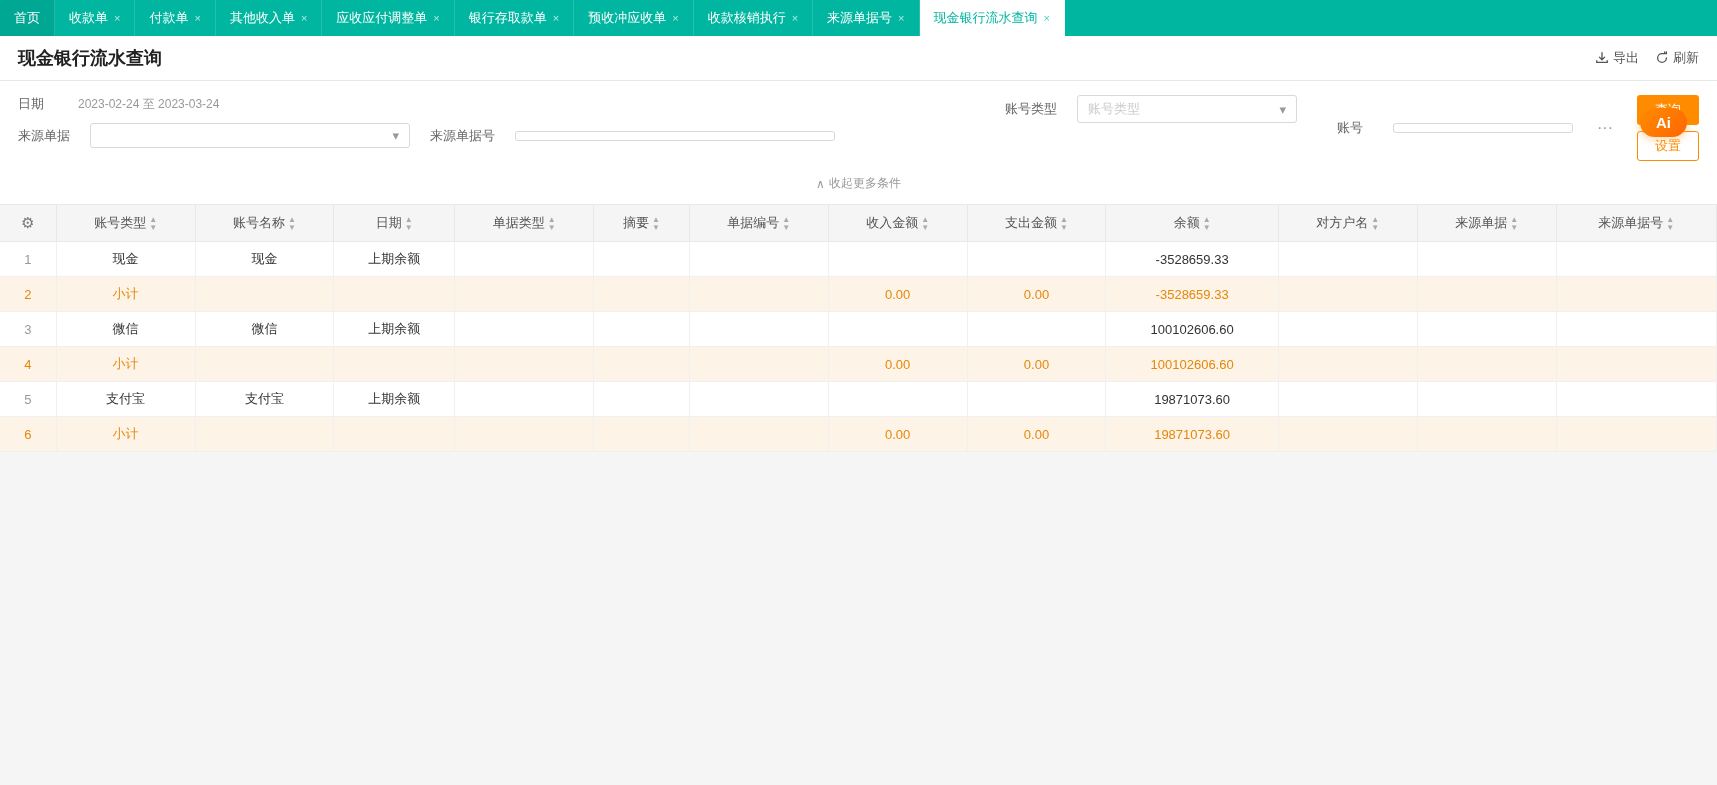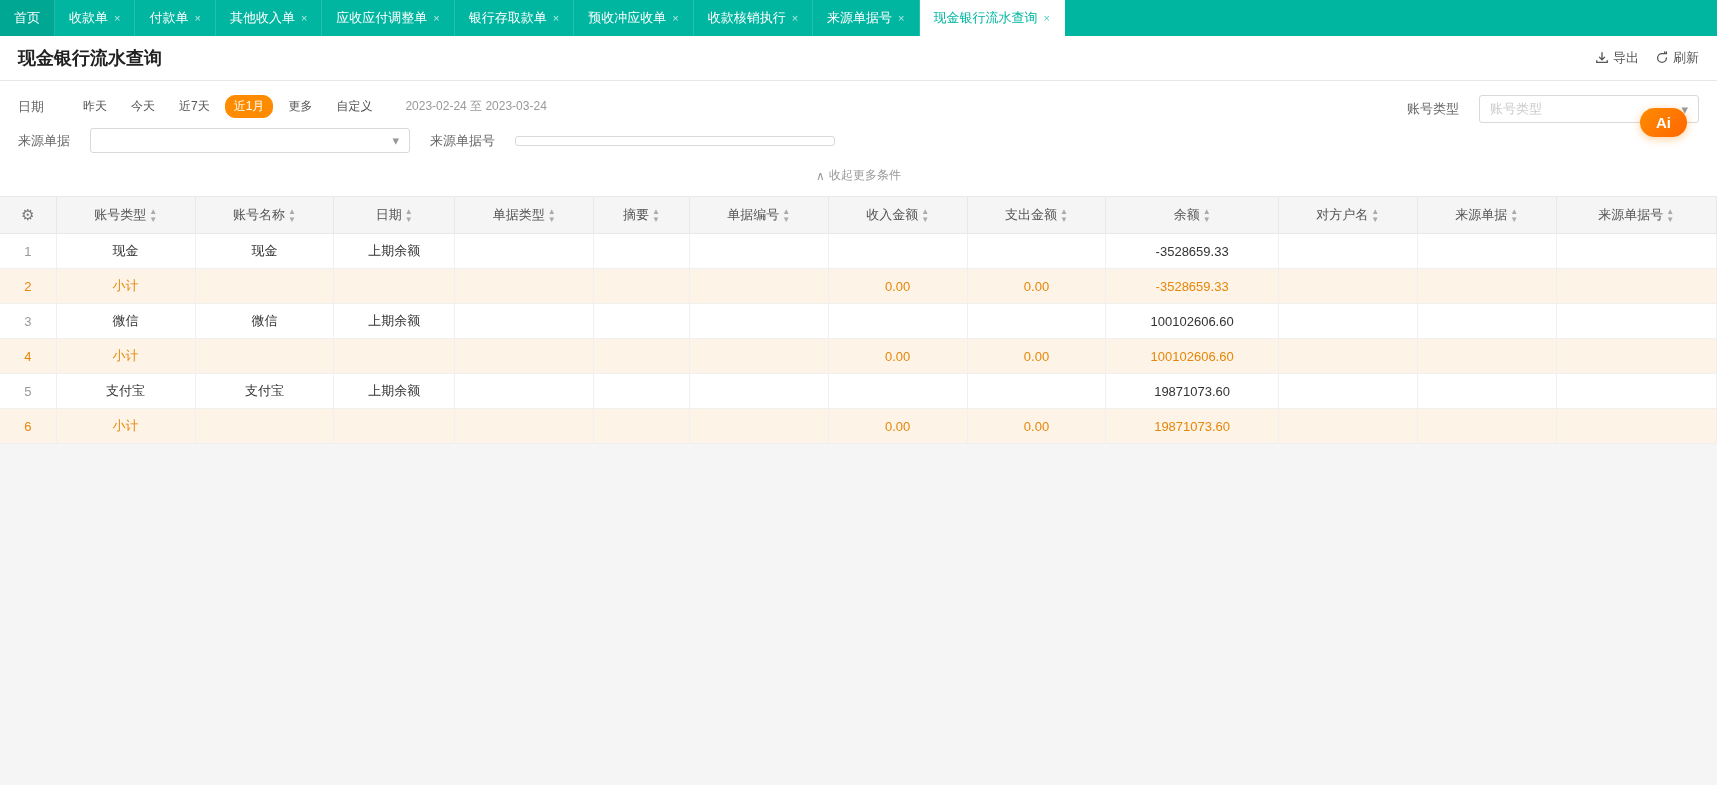--- a/index.html
+++ b/index.html
@@ -166,28 +166,20 @@
     </button>
   </div>
 </div>
 
 <div class="filter-area">
   <div style="display:flex; gap:40px; align-items:flex-start;">
 
     <div style="flex:1;">
       <div class="filter-row">
         <span class="filter-label">日期</span>
-        <div class="date-shortcuts" id="date-shortcuts">
-            <span class="date-btn">昨天</span>
-            <span class="date-btn">今天</span>
-            <span class="date-btn">近7天</span>
-            <span class="date-btn active">近1月</span>
-            <span class="date-btn">更多</span>
-            <span class="date-btn">自定义</span>
-          </div>
         <span class="date-range">2023-02-24 至 2023-03-24</span>
       </div>
       <div class="filter-row" style="margin-top:4px;">
         <span class="filter-label">来源单据</span>
         <div class="filter-select" style="min-width:320px;">
           <span style="color:#ccc;"></span>
           <span>▾</span>
         </div>
         <span class="filter-label" style="min-width:60px;">来源单据号</span>
         <div class="filter-input-wrap" style="min-width:320px;">
@@ -199,20 +191,33 @@
     <div style="display:flex; flex-direction:column; gap:10px; margin-top:0;">
       <div class="filter-row">
         <span class="filter-label">账号类型</span>
         <div class="filter-select" style="min-width:220px;">
           <span style="color:#ccc;">账号类型</span>
           <span>▾</span>
         </div>
       </div>
     </div>
 
+    <div style="display:flex; flex-direction:column; gap:10px;">
+      <div class="filter-row">
+        <span class="filter-label">账号</span>
+        <div class="filter-input-wrap" style="min-width:180px;">
+          <span style="color:#ccc;"></span>
+        </div>
+        <span class="more-dots">···</span>
+        <div class="filter-right-btns">
+          <button class="btn-query">查询</button>
+          <button class="btn-settings">设置</button>
+        </div>
+      </div>
+    </div>
   </div>
 
   <div class="collapse-bar">
     <span>∧</span>
     <span>收起更多条件</span>
   </div>
 </div>
 
 <div class="table-wrap">
   <table>

